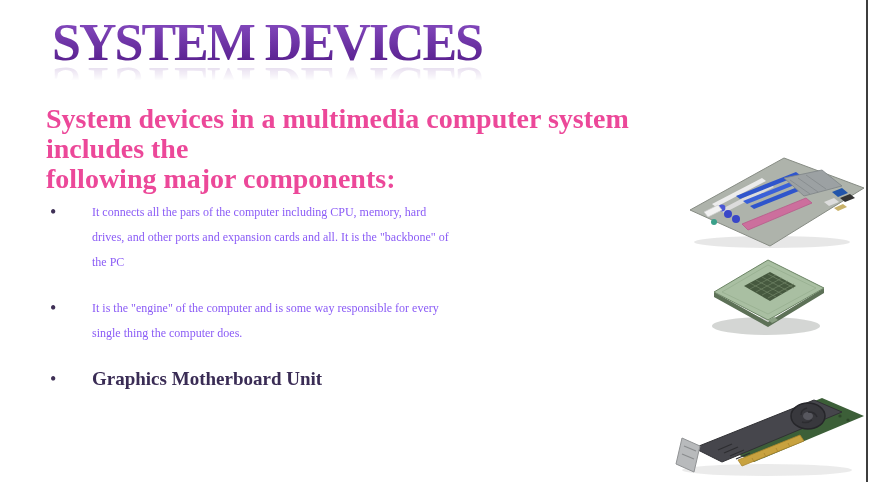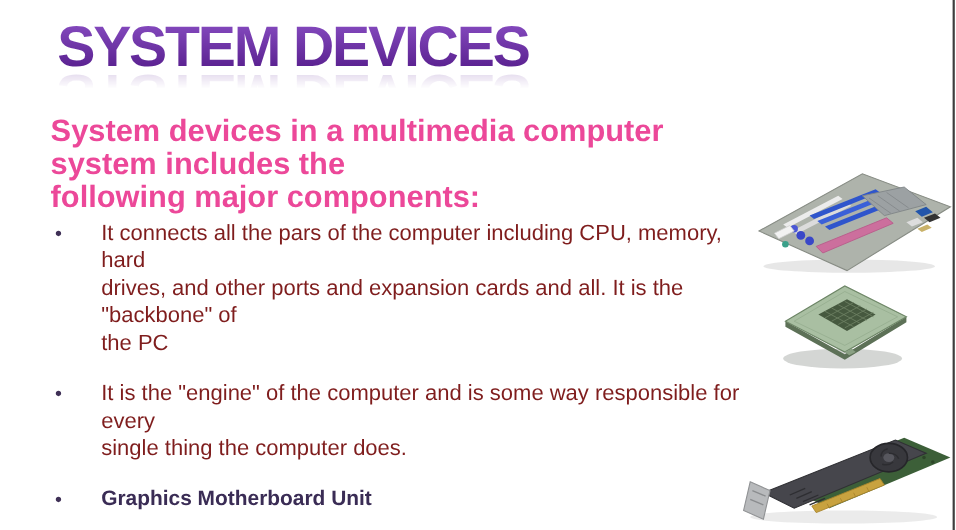--- a/index.html
+++ b/index.html
@@ -1,21 +1,21 @@
 <!DOCTYPE html>
 <html><head>
 <meta charset="utf-8">
 <style>
   html,body{margin:0;padding:0;background:#ffffff;}
   .slide{
     position:relative;
     width:869px;height:482px;
     background:#ffffff;
     overflow:hidden;
-    font-family:Liberation Sans, sans-serif;
+    font-family:Liberation Serif, serif;
   }
   .frame-edge-right{
     position:absolute;top:0;bottom:0;right:1px;width:2px;
     background:#3e3e3e;
   }
   
   .title-wrap{position:absolute;left:52px;top:16px;}
   .title,.title-reflection{
     display:block;
     font-size:52px;font-weight:bold;letter-spacing:-2px;line-height:54px;
@@ -40,21 +40,21 @@
   .bullet-dot{
     width:46px;flex:0 0 46px;color:#3f3056;
     font-size:18px;line-height:24px;padding-left:4px;box-sizing:border-box;
   }
   .bullet-content{flex:1;}
   .bullet-heading{
     font-size:19px;font-weight:bold;line-height:24px;
     color:#3a2c55;margin:0 0 3px 0;
   }
   .bullet-body{
-    font-size:20px;line-height:25px;color:#7f1d1d;
+    font-size:12px;line-height:25px;color:#8b5cf6;
     white-space:pre-line;margin:0;
   }
   .img-box{position:absolute;}
   .img-motherboard{right:0;top:150px;width:185px;height:102px;}
   .img-cpu{left:698px;top:246px;width:135px;height:95px;}
   .img-gpu{right:2px;top:372px;width:195px;height:110px;}
   .img-box svg{display:block;width:100%;height:100%;}
 </style>
 </head>
 <body>

